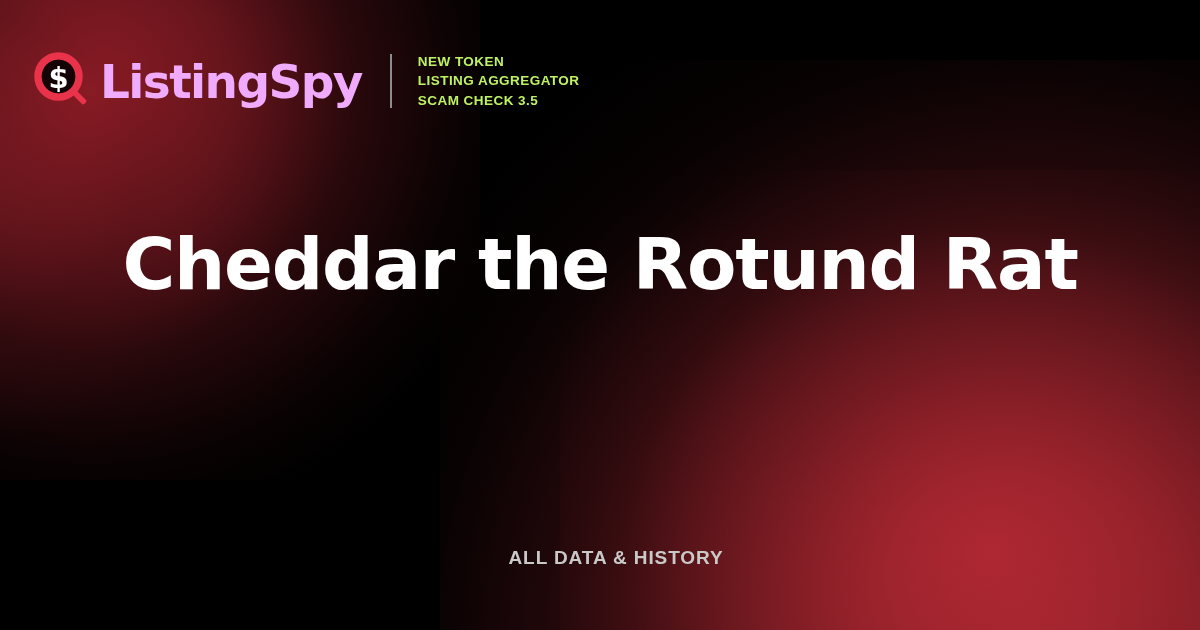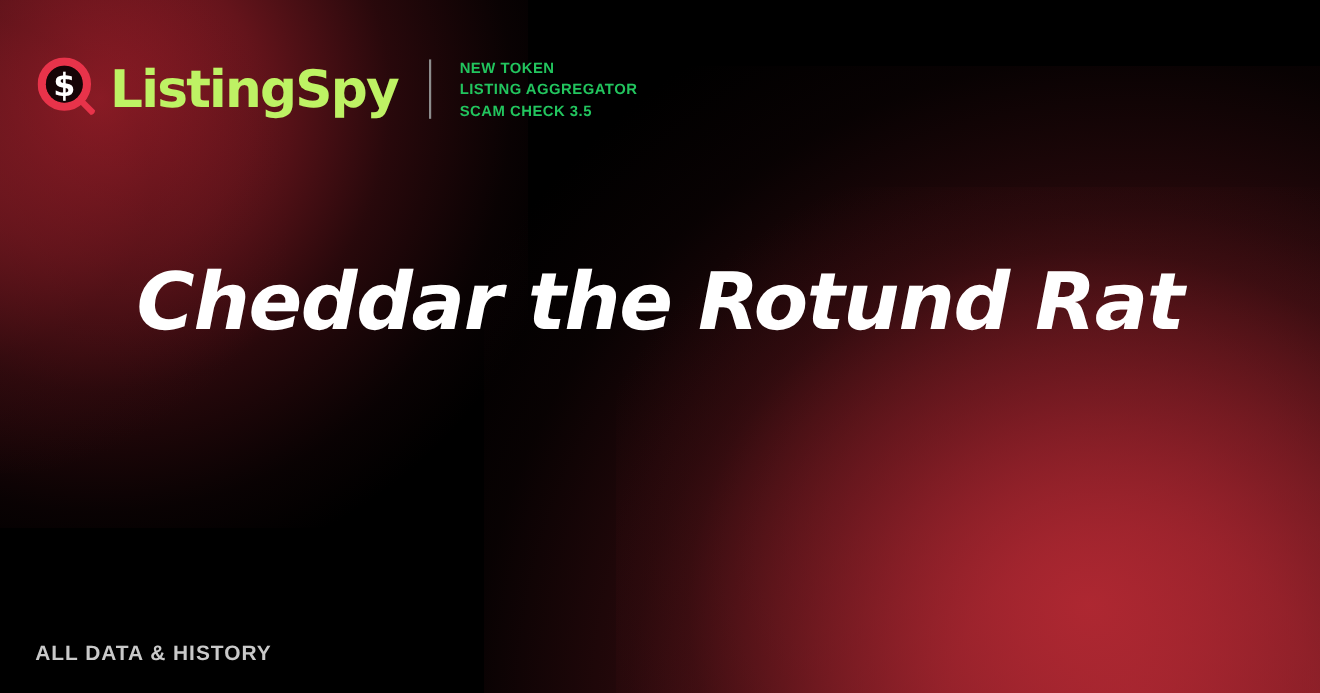--- a/index.html
+++ b/index.html
@@ -94,21 +94,21 @@
     height: 58px;
     display: block;
     flex: 0 0 auto;
   }
 
   .logo-wordmark {
     font-family: "DejaVu Sans", sans-serif;
     font-size: 47px;
     font-weight: bold;
     letter-spacing: -1.6px;
-    color: #bef264;
+    color: #f0abfc;
     line-height: 1;
     white-space: nowrap;
     margin-left: -2px;
   }
 
   .logo-divider {
     width: 2px;
     height: 54px;
     background: #8d8d8d;
     margin: 0 26px 0 28px;
@@ -119,34 +119,33 @@
     display: flex;
     flex-direction: column;
     justify-content: center;
     gap: 2px;
   }
   .tagline-line {
     font-family: "Liberation Sans", sans-serif;
     font-size: 13.5px;
     font-weight: bold;
     letter-spacing: 0.45px;
-    color: #22c55e;
+    color: #bef264;
     line-height: 1.28;
     white-space: nowrap;
   }
 
   
   .hero {
     position: absolute;
     left: 0;
     right: 0;
-    top: 238px;
+    top: 228px;
     text-align: center;
     z-index: 5;
-    font-style: italic;
   }
 
   .hero-title {
     font-family: "DejaVu Sans", sans-serif;
     font-size: 72px;
     font-weight: bold;
     color: #ffffff;
     letter-spacing: -1.2px;
     line-height: 1.0;
     padding: 0 40px;
@@ -162,22 +161,22 @@
     letter-spacing: -0.6px;
     line-height: 1.05;
     white-space: nowrap;
   }
 
   
   .footer {
     position: absolute;
     left: 0;
     right: 0;
-    top: 584px;
-    text-align: left;
+    top: 547px;
+    text-align: center;
     z-index: 5;
     margin-left: 32px;
   }
   .footer-text {
     font-family: "Liberation Sans", sans-serif;
     font-size: 19px;
     font-weight: bold;
     letter-spacing: 0.9px;
     color: #c9c9c9;
   }

